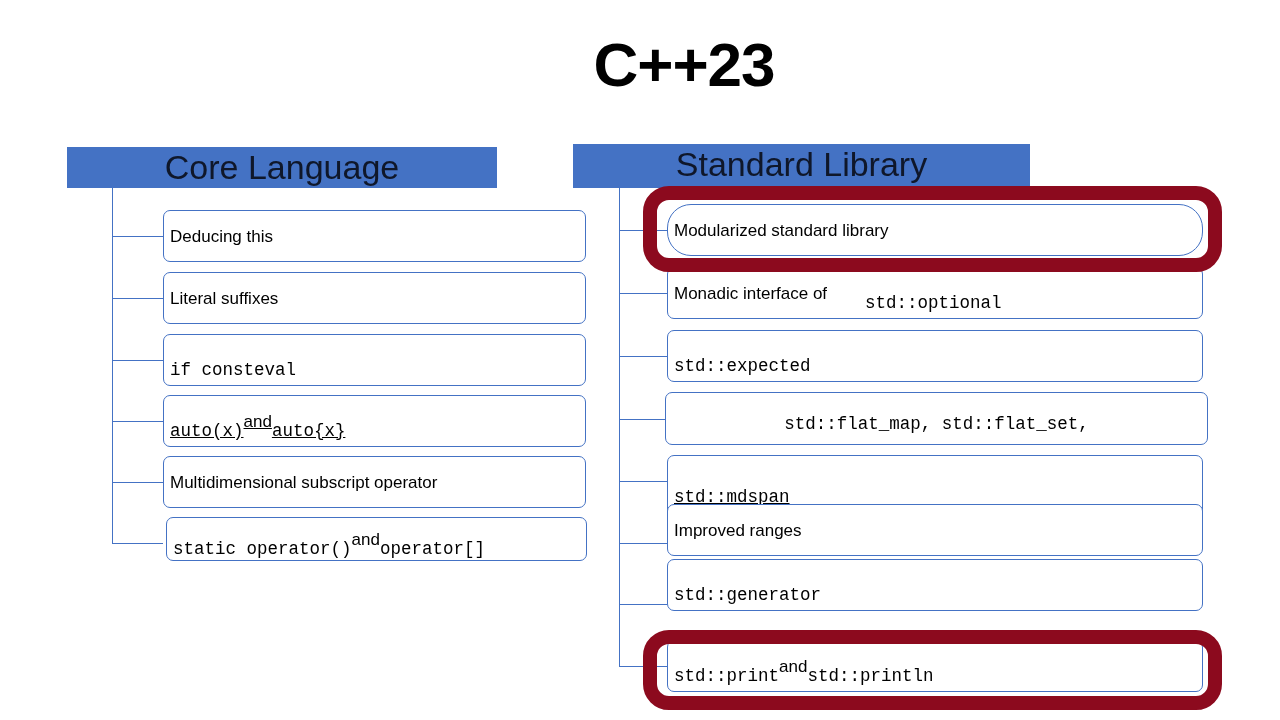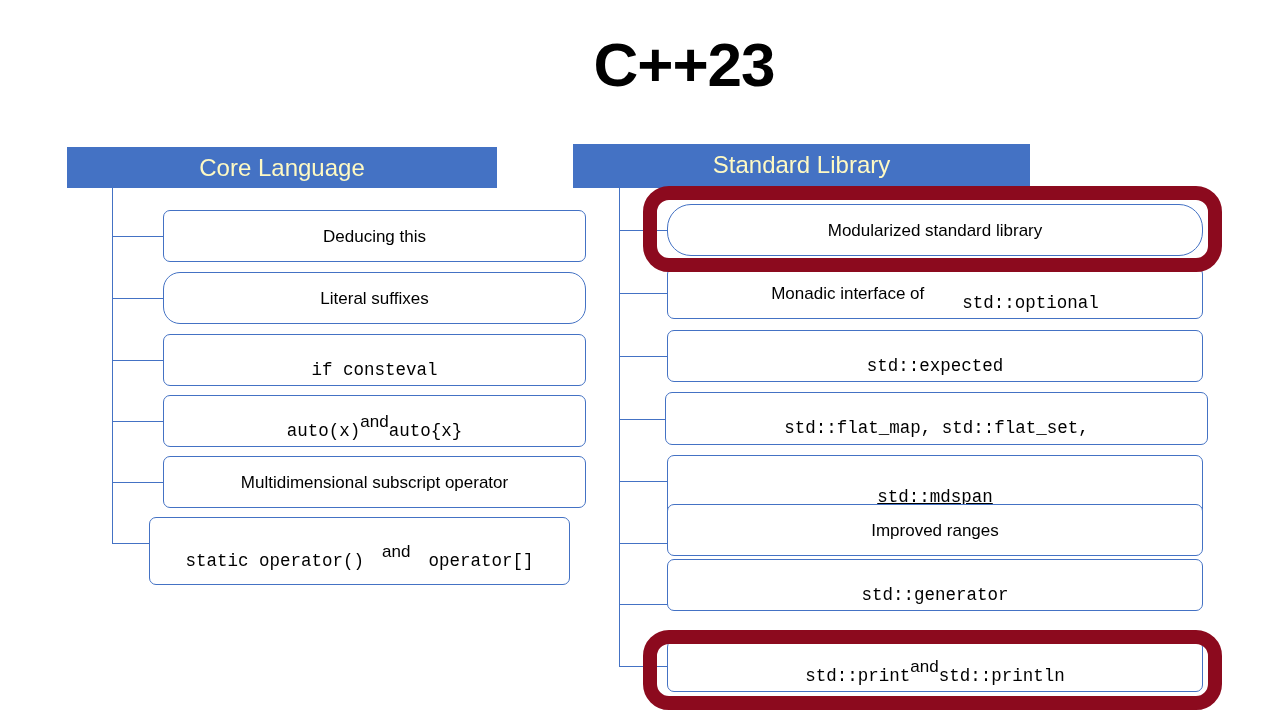--- a/index.html
+++ b/index.html
@@ -25,22 +25,22 @@
     font-weight: bold;
     letter-spacing: -1px;
     color: #000000;
     line-height: 1;
     padding-left: 44px;
   }
 
   .col-header {
     position: absolute;
     background: #4472C4;
-    color: #fef9c3;
-    font-size: 24px;
+    color: #0f172a;
+    font-size: 34px;
     line-height: 41px;
     text-align: center;
     font-weight: normal;
     box-sizing: border-box;
     z-index: 3;
   }
   #header-core   { left: 67px;  top: 147px; width: 430px; height: 41px; }
   #header-stdlib { left: 573px; top: 144px; width: 457px; height: 44px; }
 
   
@@ -62,26 +62,26 @@
   }
 
   .node {
     position: absolute;
     box-sizing: border-box;
     border: 1px solid #4472C4;
     border-radius: 7px;
     background: #ffffff;
     display: flex;
     align-items: center;
-    justify-content: center;
+    justify-content: flex-start;
     text-align: center;
     color: #000000;
     font-size: 17px;
     line-height: 21px;
-    padding: 0 0;
+    padding: 0 6px;
     z-index: 2;
   }
   .node .mono {
     font-family: "Liberation Mono", "DejaVu Sans Mono", monospace;
     font-size: 17.5px;
     margin-top: 20px;
   }
   .node .prose {
     font-family: "Liberation Sans", sans-serif;
     font-size: 17px;
@@ -125,39 +125,39 @@
 <div class="branch" style="left:112px; top:298px; width:51px;"></div>
 <div class="branch" style="left:112px; top:360px; width:51px;"></div>
 <div class="branch" style="left:112px; top:421px; width:51px;"></div>
 <div class="branch" style="left:112px; top:482px; width:51px;"></div>
 <div class="branch" style="left:112px; top:543px; width:51px;"></div>
 
 <div class="node" id="node-deducing-this" style="left:163px; top:210px; width:423px; height:52px;">
   <span class="prose">Deducing this</span>
 </div>
 
-<div class="node" id="node-literal-suffixes" style="left:163px; top:272px; width:423px; height:52px;border-radius:17px;">
+<div class="node" id="node-literal-suffixes" style="left:163px; top:272px; width:423px; height:52px;">
   <span class="prose">Literal suffixes</span>
 </div>
 
 <div class="node code-only" id="node-if-consteval" style="left:163px; top:334px; width:423px; height:52px;">
   <span class="mono">if consteval</span>
 </div>
 
-<div class="node" id="node-auto-x" style="left:163px; top:395px; width:423px; height:52px;">
+<div class="node" id="node-auto-x" style="left:163px; top:395px; width:423px; height:52px;text-decoration:underline;">
   <span class="mono">auto(x) </span>
   <span class="prose">and </span>
   <span class="mono">auto{x}</span>
 </div>
 
 <div class="node" id="node-multidim-subscript" style="left:163px; top:456px; width:423px; height:52px;">
   <span class="prose">Multidimensional subscript operator</span>
 </div>
 
-<div class="node" id="node-static-operator" style="left:149px; top:517px; width:421px; height:68px;gap:18px;">
+<div class="node" id="node-static-operator" style="left:166px; top:517px; width:421px; height:44px;">
   <span class="mono">static operator() </span>
   <span class="prose">and </span>
   <span class="mono">operator[]</span>
 </div>
 
 <div class="branch" style="left:619px; top:230px; width:48px;"></div>
 <div class="branch" style="left:619px; top:293px; width:48px;"></div>
 <div class="branch" style="left:619px; top:356px; width:48px;"></div>
 <div class="branch" style="left:619px; top:419px; width:48px;"></div>
 <div class="branch" style="left:619px; top:481px; width:48px;"></div>
@@ -171,21 +171,21 @@
 
 <div class="node" id="node-monadic-optional" style="left:667px; top:267px; width:536px; height:52px;gap:38px;">
   <span class="prose">Monadic interface of </span>
   <span class="mono">std::optional</span>
 </div>
 
 <div class="node code-only" id="node-std-expected" style="left:667px; top:330px; width:536px; height:52px;">
   <span class="mono">std::expected</span>
 </div>
 
-<div class="node two-line" id="node-std-flat-containers" style="left:665px; top:392px; width:543px; height:53px; flex-direction:row;">
+<div class="node two-line" id="node-std-flat-containers" style="left:665px; top:392px; width:543px; height:53px; flex-direction:column;">
   <span class="mono">std::flat_map, std::flat_set,</span>
 </div>
 
 <div class="node code-only" id="node-std-mdspan" style="left:667px; top:455px; width:536px; height:64px;text-decoration:underline;">
   <span class="mono">std::mdspan</span>
 </div>
 
 <div class="node" id="node-improved-ranges" style="left:667px; top:504px; width:536px; height:52px;">
   <span class="prose">Improved ranges</span>
 </div>

